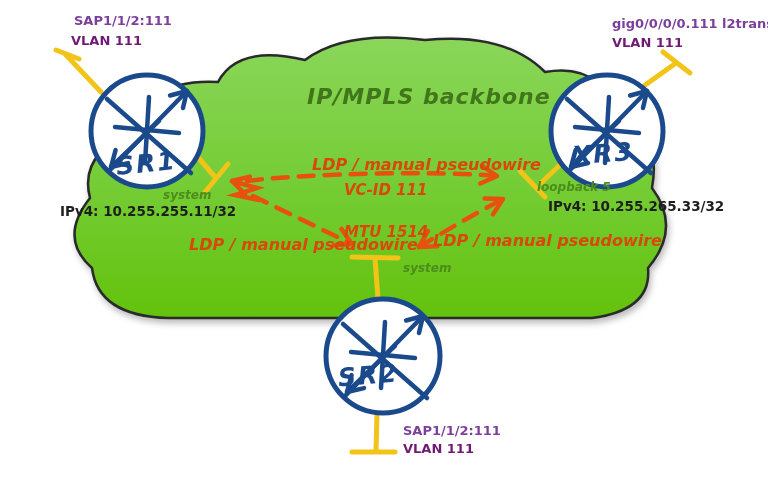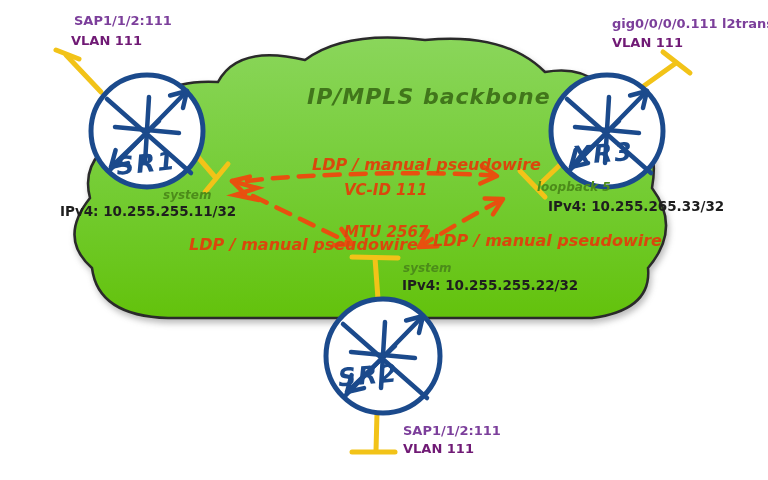--- a/index.html
+++ b/index.html
@@ -115,23 +115,22 @@
   <div class="lbl ip" style="left:60px;top:204px;">IPv4: 10.255.255.11/32</div>
 
   <div class="lbl purple" style="left:612px;top:17px;">gig0/0/0/0.111 l2trans</div>
   <div class="lbl black" style="left:612px;top:36px;">VLAN 111</div>
   <div class="lbl rname" style="left:572px;top:140px;transform:rotate(-4deg);">XR3</div>
   <div class="lbl greenlbl" style="left:537px;top:181px;">loopback 5</div>
   <div class="lbl ip" style="left:508px;top:199px;margin-left:40px;">IPv4: 10.255.265.33/32</div>
 
   <div class="lbl rname" style="left:338px;top:362px;transform:rotate(-5deg);">SR2</div>
   <div class="lbl greenlbl" style="left:403px;top:262px;">system</div>
-  <div class="lbl ip" style="left:402px;top:278px;">IPv4: 10.255.255.22/32</div>
   <div class="lbl purple" style="left:403px;top:424px;">SAP1/1/2:111</div>
   <div class="lbl black" style="left:403px;top:442px;">VLAN 111</div>
 
   <div class="lbl redlbl" style="left:312px;top:156px;">LDP / manual pseudowire</div>
   <div class="lbl redmid" style="left:344px;top:182px;">VC-ID 111</div>
-  <div class="lbl redmid" style="left:344px;top:224px;">MTU 2567</div>
+  <div class="lbl redmid" style="left:344px;top:224px;">MTU 1514</div>
   <div class="lbl redlbl" style="left:189px;top:236px;">LDP / manual pseudowire</div>
   <div class="lbl redlbl" style="left:433px;top:232px;">LDP / manual pseudowire</div>
 
 </div>
 
 </body></html>

